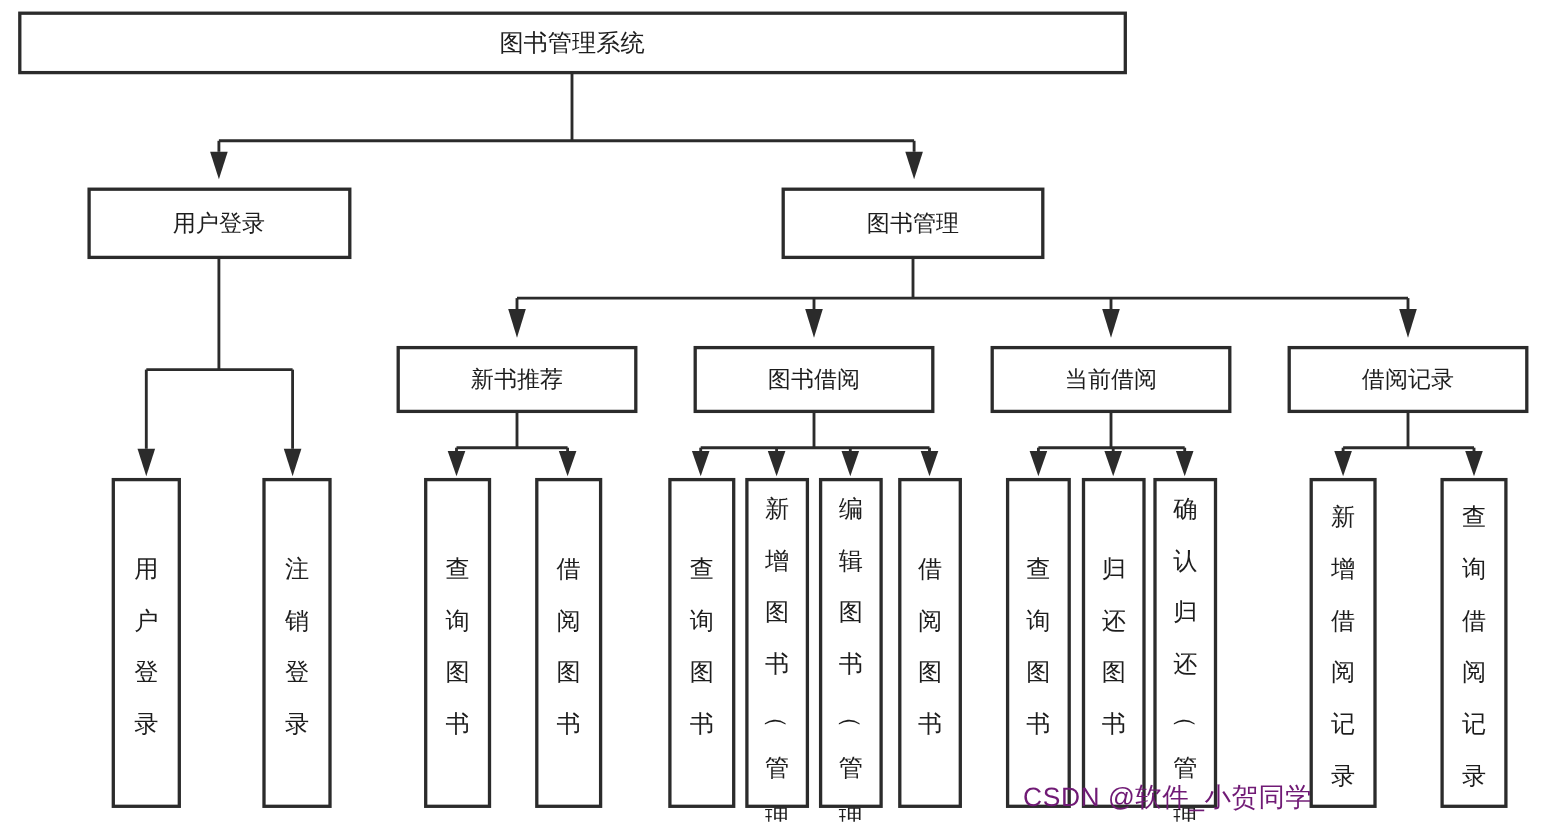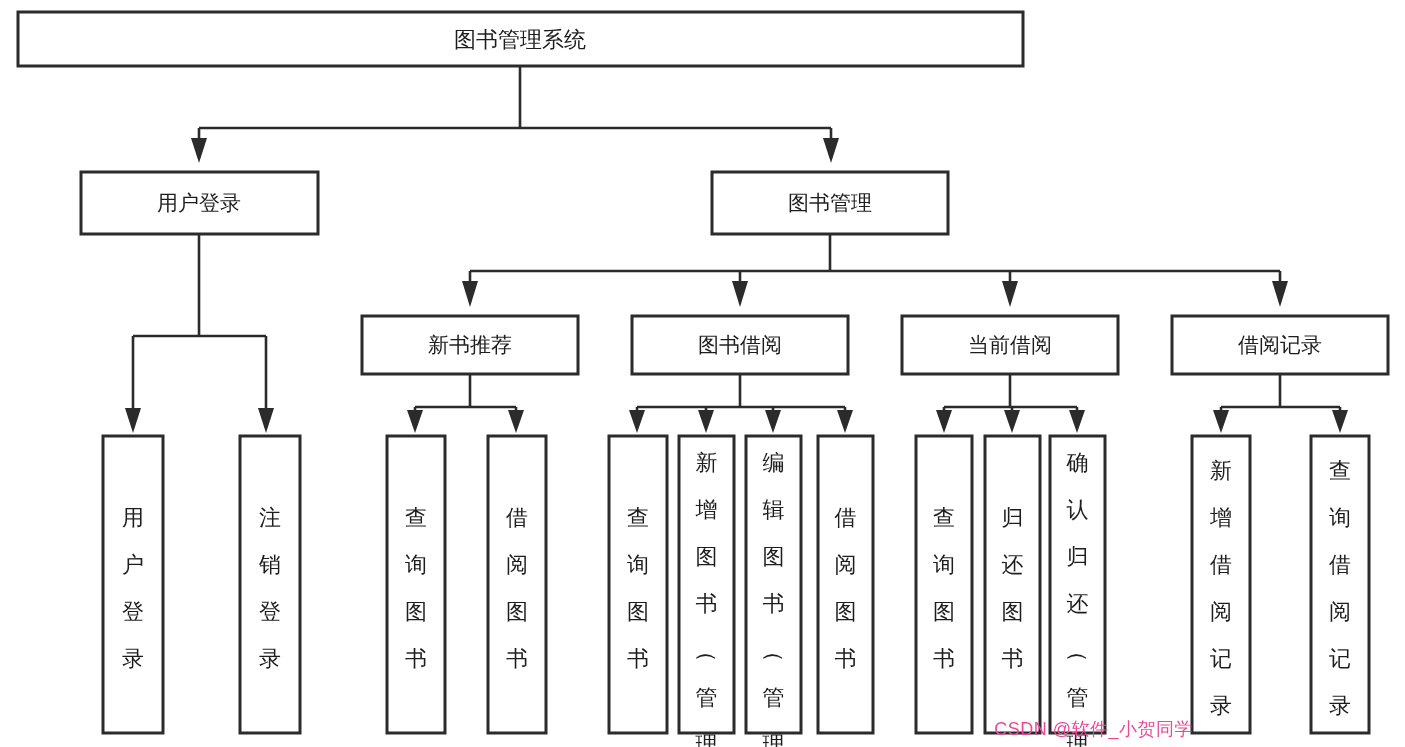--- a/index.html
+++ b/index.html
@@ -56,22 +56,22 @@
     font-family: "Liberation Sans", "DejaVu Sans", sans-serif;
     fill: #1d1d1d;
     font-size: 22px;
     text-anchor: middle;
   }
   .watermark {
     position: absolute;
     right: 14px;
     bottom: 6px;
     font-family: "Liberation Sans", "DejaVu Sans", sans-serif;
-    font-size: 18px;
-    color: #ec4899;
+    font-size: 24px;
+    color: #701a75;
     letter-spacing: 0.5px;
     white-space: nowrap;
     user-select: none;
   }
 </style>
 </head>
 <body>
 
 <div id="diagram-root">
 

